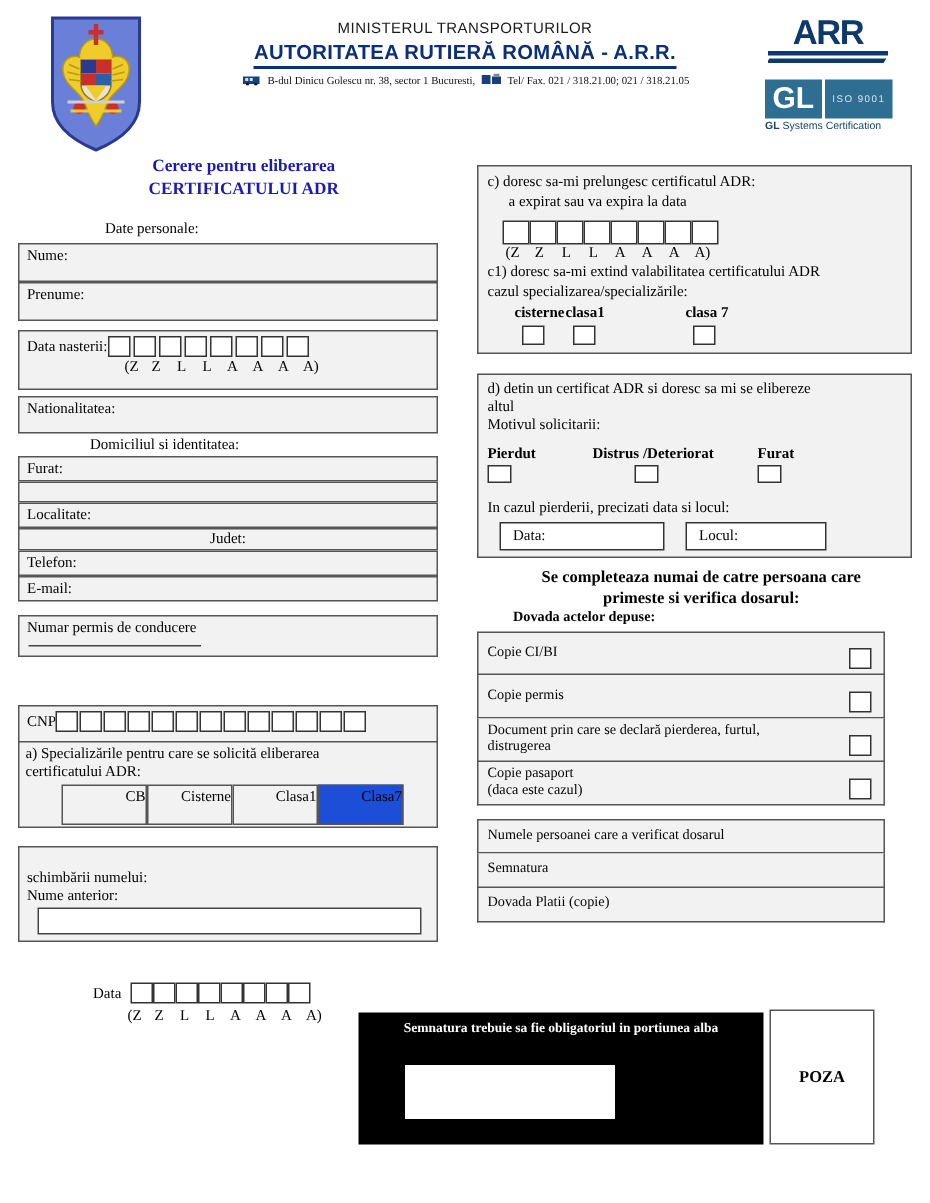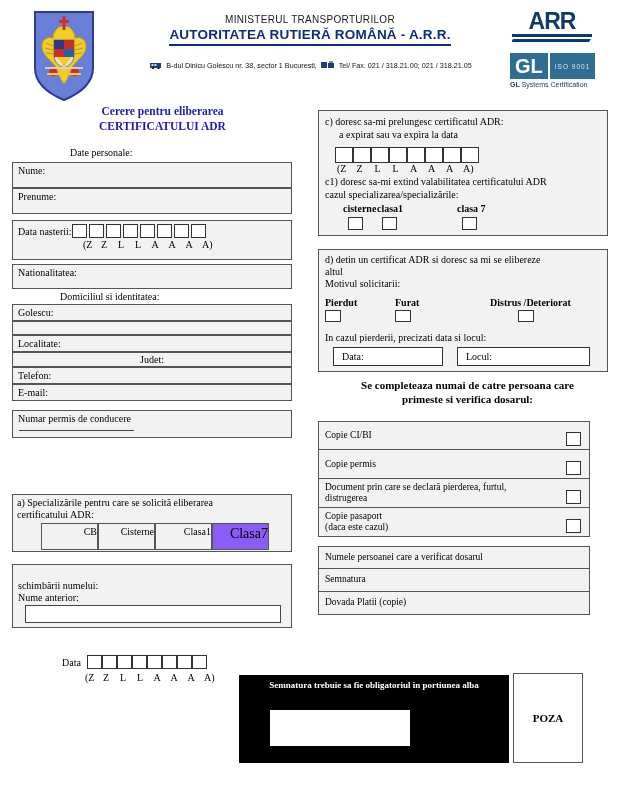--- a/index.html
+++ b/index.html
@@ -14,21 +14,21 @@
   .page{position:relative;width:620px;height:802px;}
 
   
   .header{position:absolute;left:0;top:0;width:620px;height:100px;}
   .emblem{position:absolute;left:33px;top:10px;width:62px;height:92px;}
   .hdr-text{position:absolute;left:120px;top:14px;width:380px;text-align:center;}
   .hdr-min{font-size:10px;letter-spacing:.3px;color:#1a1a1a;font-family:"Liberation Sans",sans-serif;}
   .hdr-main{font-size:13.5px;font-weight:bold;color:#0b2f7a;font-family:"Liberation Sans",sans-serif;
             margin-top:2px;letter-spacing:.2px;border-bottom:2px solid #0b2f7a;padding-bottom:2px;
             display:inline-block;}
-  .hdr-addr{font-size:7.2px;margin-top:15px;color:#111;font-family:Liberation Sans, sans-serif;white-space:nowrap;}
+  .hdr-addr{font-size:7.2px;margin-top:3px;color:#111;font-family:Liberation Serif, serif;white-space:nowrap;}
   .ico-inline{display:inline-block;vertical-align:-1px;margin:0 2px;}
 
   .arr-logo{position:absolute;left:512px;top:10px;width:80px;text-align:center;}
   .arr-word{font-family:"Liberation Sans",sans-serif;font-weight:bold;font-size:23px;color:#0d3a6b;
             letter-spacing:-1px;line-height:1;}
   .arr-rule{height:3px;background:#0d3a6b;margin-top:1px;}
   .arr-swoosh{margin-top:1px;height:6px;position:relative;overflow:hidden;}
   .arr-swoosh:before{content:"";position:absolute;left:0;top:1px;width:78px;height:3px;background:#0d3a6b;
             transform:skewX(-32deg);}
   .gl-logo{position:absolute;left:510px;top:53px;width:88px;}
@@ -182,21 +182,21 @@
       </div>
   </div>
 
   <div class="bx" style="left:12px;top:264px;width:280px;height:25px;">
     <div class="lbl">Nationalitatea:</div>
   </div>
 
   <div style="position:absolute;left:60px;top:291px;" class="sec-h">Domiciliul si identitatea:</div>
 
   <div class="bx" style="left:12px;top:304px;width:280px;height:17px;">
-    <div class="lbl">Golescu:</div>
+    <div class="lbl">Furat:</div>
   </div>
   <div class="bx" style="left:12px;top:321px;width:280px;height:14px;"></div>
   <div class="bx" style="left:12px;top:335px;width:280px;height:17px;">
     <div class="lbl">Localitate:</div>
   </div>
   <div class="bx" style="left:12px;top:352px;width:280px;height:15px;">
     <div class="lbl" style="text-align:center;padding-top:1px;">Judet:</div>
   </div>
   <div class="bx" style="left:12px;top:367px;width:280px;height:17px;">
     <div class="lbl">Telefon:</div>
@@ -204,31 +204,51 @@
   <div class="bx" style="left:12px;top:384px;width:280px;height:17px;">
     <div class="lbl">E-mail:</div>
   </div>
 
   <div class="bx" style="left:12px;top:410px;width:280px;height:28px;">
     <div class="lbl" style="padding-bottom:0;">Numar permis de conducere</div>
     <div style="margin-left:6px;width:115px;border-bottom:1px solid #444;height:6px;"></div>
   </div>
 
 
+  <div class="bx" style="left:12px;top:470px;width:280px;height:25px;">
+    <div style="display:flex;align-items:center;padding:3px 0 0 5px;">
+      <span style="font-size:10px;">CNP</span>
+      <span class="dashrow" id="cnp-boxes" style="gap:1px;">
+          <span class="sq" style="width: 15px; height: 14px;"></span>
+          <span class="sq" style="width: 15px; height: 14px;"></span>
+          <span class="sq" style="width: 15px; height: 14px;"></span>
+          <span class="sq" style="width: 15px; height: 14px;"></span>
+          <span class="sq" style="width: 15px; height: 14px;"></span>
+          <span class="sq" style="width: 15px; height: 14px;"></span>
+          <span class="sq" style="width: 15px; height: 14px;"></span>
+          <span class="sq" style="width: 15px; height: 14px;"></span>
+          <span class="sq" style="width: 15px; height: 14px;"></span>
+          <span class="sq" style="width: 15px; height: 14px;"></span>
+          <span class="sq" style="width: 15px; height: 14px;"></span>
+          <span class="sq" style="width: 15px; height: 14px;"></span>
+          <span class="sq" style="width: 15px; height: 14px;"></span>
+        </span>
+    </div>
+  </div>
 
   <div class="bx" style="left:12px;top:494px;width:280px;height:58px;">
     <div class="sec-h" style="padding:2px 4px 0;line-height:12px;">
       <span>a) Specializările pentru care se solicită eliberarea</span><br>
       <span>certificatului ADR:</span>
     </div>
     <div class="cellrow" id="spec-table" style="margin-left:28px;margin-top:2px;">
         <div class="cell" style="width: 57px; height: 27px; background: rgb(242, 242, 242); font-size: 10px; padding: 2px 0px 0px 6px; box-sizing: border-box;">CB</div>
         <div class="cell" style="width: 57px; height: 27px; background: rgb(242, 242, 242); font-size: 10px; padding: 2px 0px 0px 6px; box-sizing: border-box;">Cisterne</div>
         <div class="cell" style="width: 57px; height: 27px; background: rgb(242, 242, 242); font-size: 10px; padding: 2px 0px 0px 6px; box-sizing: border-box;">Clasa1</div>
-        <div class="cell" style="width: 57px; height: 27px; background: #8b5cf6; font-size: 14px; padding: 2px 0px 0px 6px; box-sizing: border-box;">Clasa7</div>
+        <div class="cell" style="width: 57px; height: 27px; background: #1d4ed8; font-size: 10px; padding: 2px 0px 0px 6px; box-sizing: border-box;">Clasa7</div>
       </div>
   </div>
 
   <div class="bx" style="left:12px;top:564px;width:280px;height:64px;">
     <div class="sec-h" style="padding:3px 5px 0;line-height:12px;">
       <br>
       <span>schimbării numelui:</span>
     </div>
     <div style="font-size:10px;padding:0 5px;">Nume anterior:</div>
     <div style="margin:2px 10px 0 12px;height:16px;border:1.3px solid #444;background:#fff;"></div>
@@ -295,35 +315,36 @@
   </div>
 
   <div class="bx" style="left:318px;top:249px;width:290px;height:123px;">
     <div class="sec-h" style="padding:4px 6px 0;line-height:12px;">
       <span>d) detin un certificat ADR si doresc sa mi se elibereze</span><br>
       <span>altul</span>
     </div>
     <div style="font-size:10px;padding:0 6px;">Motivul solicitarii:</div>
     <div id="d-opts" style="display:flex;margin-top:8px;padding-left:6px;">
         <div style="width: 70px;"><div style="font-size: 10px; font-weight: bold;">Pierdut</div><div class="sq" style="width: 16px; height: 12px; margin-top: 2px;"></div></div>
+        <div style="width: 110px;"><div style="font-size: 10px; font-weight: bold;">Distrus /Deteriorat</div><div class="sq" style="width: 16px; height: 12px; margin-top: 2px; margin-left: 28px;"></div></div>
         <div style="width: 95px;"><div style="font-size: 10px; font-weight: bold;">Furat</div><div class="sq" style="width: 16px; height: 12px; margin-top: 2px;"></div></div>
-        <div style="width: 110px;"><div style="font-size: 10px; font-weight: bold;">Distrus /Deteriorat</div><div class="sq" style="width: 16px; height: 12px; margin-top: 2px; margin-left: 28px;"></div></div>
       </div>
     <div style="font-size:10px;padding:6px 6px 0;">In cazul pierderii, precizati data si locul:</div>
     <div style="display:flex;margin-top:4px;padding-left:14px;gap:14px;">
       <div style="width:110px;height:19px;border:1.3px solid #333;background:#fff;font-size:10px;padding:3px 0 0 8px;box-sizing:border-box;">Data:</div>
-      <div style="width:133px;height:19px;border:1.3px solid #333;background:#fff;font-size:10px;padding:3px 0 0 8px;box-sizing:border-box;">Locul:</div>
+      <div style="width:94px;height:19px;border:1.3px solid #333;background:#fff;font-size:10px;padding:3px 0 0 8px;box-sizing:border-box;">Locul:</div>
     </div>
   </div>
 
   <div style="position:absolute;left:330px;top:378px;width:275px;">
     <div style="font-weight:bold;font-size:11px;line-height:14px;text-align:center;">
       <span>Se completeaza numai de catre  persoana care</span><br>
       <span>primeste si verifica dosarul:</span>
     </div>
+    <div style="font-weight:bold;font-size:9.5px;margin-top:1px;margin-left:12px;">Dovada actelor depuse:</div>
   </div>
 
   <div id="doc-list" style="position:absolute;left:318px;top:421px;width:272px;">
       <div style="border: 1px solid rgb(85, 85, 85); background: rgb(242, 242, 242); height: 29px; display: flex; align-items: center; justify-content: space-between; box-sizing: border-box; padding: 0px 8px 0px 6px;">
         <div style="font-size: 9.5px; line-height: 11px;">Copie CI/BI</div>
         <div class="sq" style="width: 15px; height: 14px; margin-top: 7px;"></div>
       </div>
       <div style="border-right: 1px solid rgb(85, 85, 85); border-bottom: 1px solid rgb(85, 85, 85); border-left: 1px solid rgb(85, 85, 85); border-image: initial; border-top: none; background: rgb(242, 242, 242); height: 29px; display: flex; align-items: center; justify-content: space-between; box-sizing: border-box; padding: 0px 8px 0px 6px;">
         <div style="font-size: 9.5px; line-height: 11px;">Copie permis</div>
         <div class="sq" style="width: 15px; height: 14px; margin-top: 7px;"></div>

